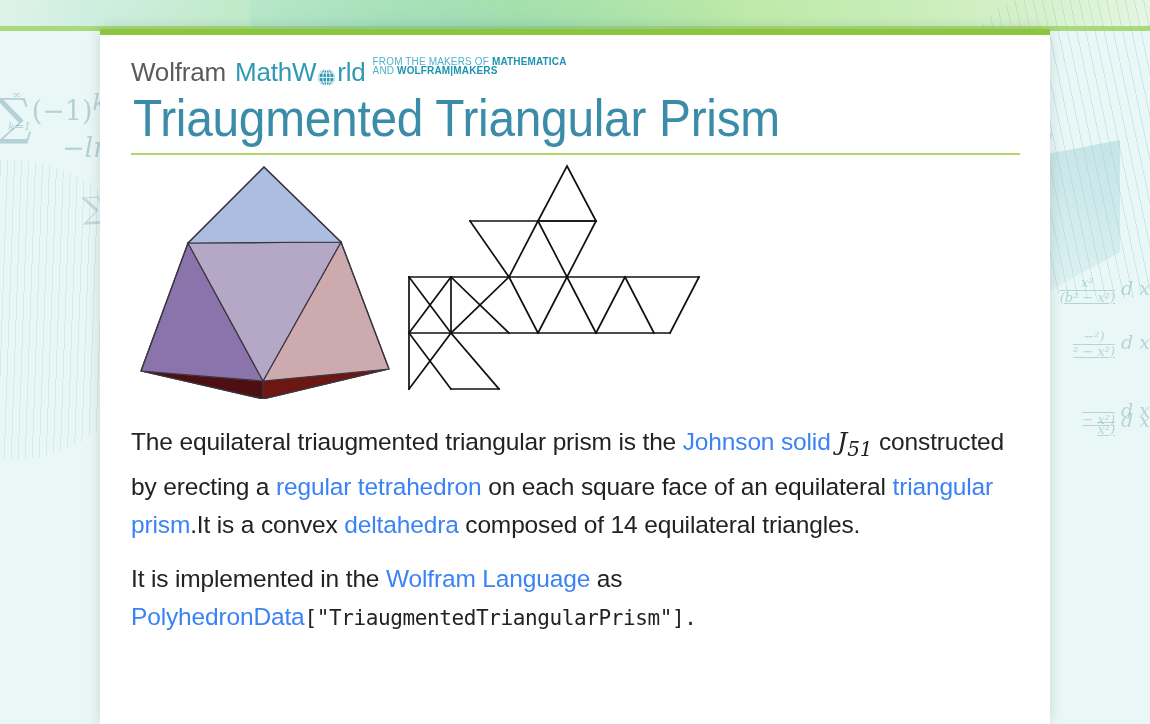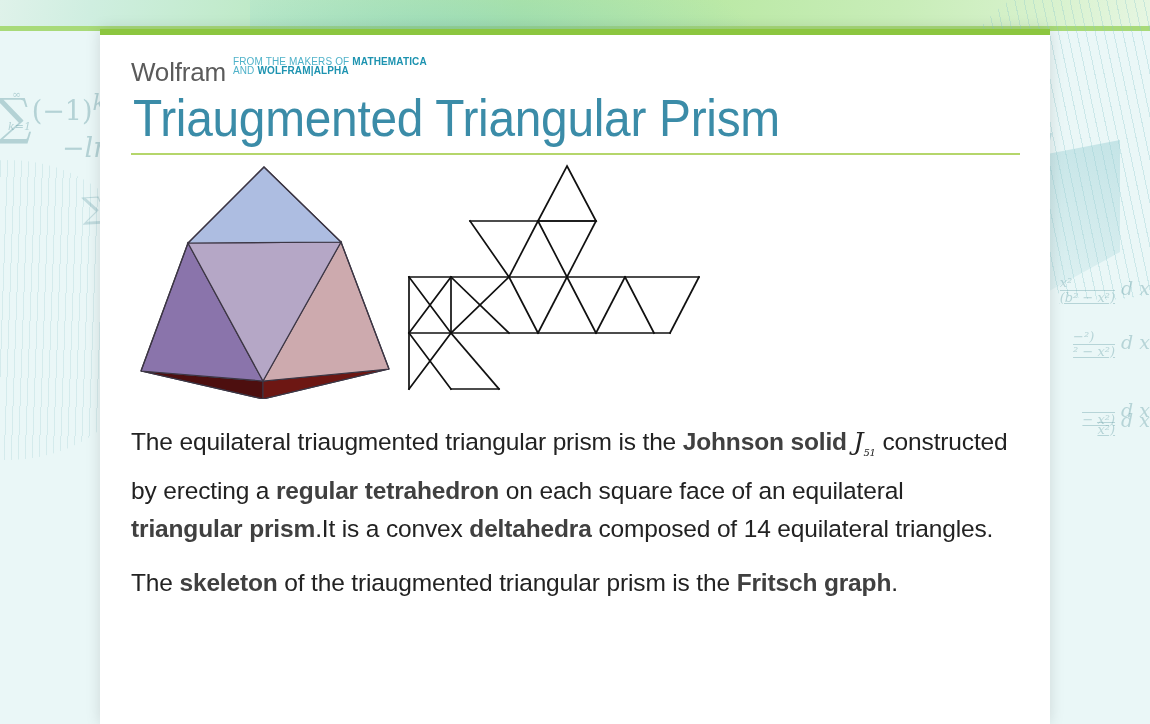--- a/index.html
+++ b/index.html
@@ -80,21 +80,21 @@
     font-family: "DejaVu Serif", serif; color: rgba(104,160,168,.42);}
   .ln-frag { left: 62px; top: 132px; font-size: 27px; }
   .sum-small { left: 82px; top: 190px; font-size: 13px; transform: rotate(-3deg);
      color: rgba(104,160,168,.30);}
   .rt-frac { right: 0px; font-size: 19px; color: rgba(104,160,168,.40); }
   .rt-f1 { top: 276px; }
   .rt-f2 { top: 330px; }
   .rt-f3 { top: 398px; }
   .rt-f4 { top: 408px; }
   .frac {
-    display: inline-block; vertical-align: middle;
+    display: inline-block; text-align: center; vertical-align: middle;
     font-size: 13px; line-height: 1.05;
   }
   .frac .num { display: block; }
   .frac .den { display: block; border-top: 1px solid rgba(104,160,168,.40); text-decoration: underline; }
 
   
   #card {
     position: absolute;
     left: 100px; top: 29px;
     width: 950px; height: 695px;
@@ -178,32 +178,31 @@
   #body-text {
     margin-top: 6px;
     font-size: 24.5px;
     line-height: 38px;
     color: #222222;
     font-family: "Liberation Sans", sans-serif;
     letter-spacing: -.15px;
   }
   #body-text p { margin: 0 0 16px 0; }
   #body-text a, .lnk {
-    color: #404040;
+    color: #3b82f6;
     text-decoration: none;
     cursor: pointer;
-    font-weight: bold;
   }
   .mathvar {
     font-family: "DejaVu Serif", serif;
     font-style: italic;
     font-size: 25px;
   }
   .mathvar sub {
-    font-size: 10px;
+    font-size: 20px;
     font-style: italic;
   }
   .code {
     font-family: "DejaVu Sans Mono", monospace;
     font-size: 21px;
     color: #222;
     letter-spacing: -.4px;
   }
 </style>
 </head>
@@ -257,23 +256,41 @@
     <span>d x</span>
   </div>
 </div>
 
 <div id="card">
   <div id="card-topbar"></div>
   <div id="card-inner">
 
     <div id="logo-row">
       <span class="logo-wolfram">Wolfram</span>
+      <span class="logo-mathworld">
+        <span>Math</span>
+          <span>W</span>
+          <span class="globe-o">
+          <svg viewBox="0 0 24 24" width="19" height="19" aria-hidden="true">
+            <circle cx="12" cy="12" r="10.5" fill="#2f9ab5"></circle>
+            <g stroke="#ffffff" stroke-width="1.15" fill="none">
+              <ellipse cx="12" cy="12" rx="4.6" ry="10.3"></ellipse>
+              <ellipse cx="12" cy="12" rx="9.6" ry="10.3"></ellipse>
+              <line x1="1.6" y1="12" x2="22.4" y2="12"></line>
+              <line x1="3.3" y1="6.4" x2="20.7" y2="6.4"></line>
+              <line x1="3.3" y1="17.6" x2="20.7" y2="17.6"></line>
+              <line x1="12" y1="1.5" x2="12" y2="22.5"></line>
+            </g>
+          </svg>
+        </span>
+          <span>rld</span>
+      </span>
       <span class="logo-tag">
         <span><span>FROM THE MAKERS OF </span><b>MATHEMATICA</b></span><br>
-        <span><span>AND </span><b>WOLFRAM|ALPHA</b></span>
+        <span><span>AND </span><b>WOLFRAM|MAKERS</b></span>
       </span>
     </div>
 
     <h1 id="page-title">Triaugmented Triangular Prism</h1>
     <hr id="title-rule">
 
     <div id="figure-row">
 
       <svg id="solid-figure" width="262" height="240" viewBox="0 0 262 240">
 
@@ -327,18 +344,18 @@
           <path d="M 52,230 L 100,230"></path>
         </g>
       </svg>
     </div>
 
     <div id="body-text">
       <p>
         <span>The equilateral triaugmented triangular prism is the </span><a class="lnk">Johnson solid</a><span> </span><span class="mathvar"><span>J</span><sub>51</sub></span><span> constructed by erecting a </span><a class="lnk">regular tetrahedron</a><span> on each square face of an equilateral </span><a class="lnk">triangular prism</a><span>.It is a convex </span><a class="lnk">deltahedra</a><span> composed of 14 equilateral triangles.</span>
       </p>
       <p>
-        <span>The </span><a class="lnk">skeleton</a><span> of the triaugmented triangular prism is the </span><a class="lnk">Fritsch graph</a><span>.</span>
+        <span>It is implemented in the </span><a class="lnk">Wolfram Language</a><span> as </span><br><a class="lnk">PolyhedronData</a><span class="code">["TriaugmentedTriangularPrism"].</span>
       </p>
     </div>
 
   </div>
 </div>
 
 </body></html>

